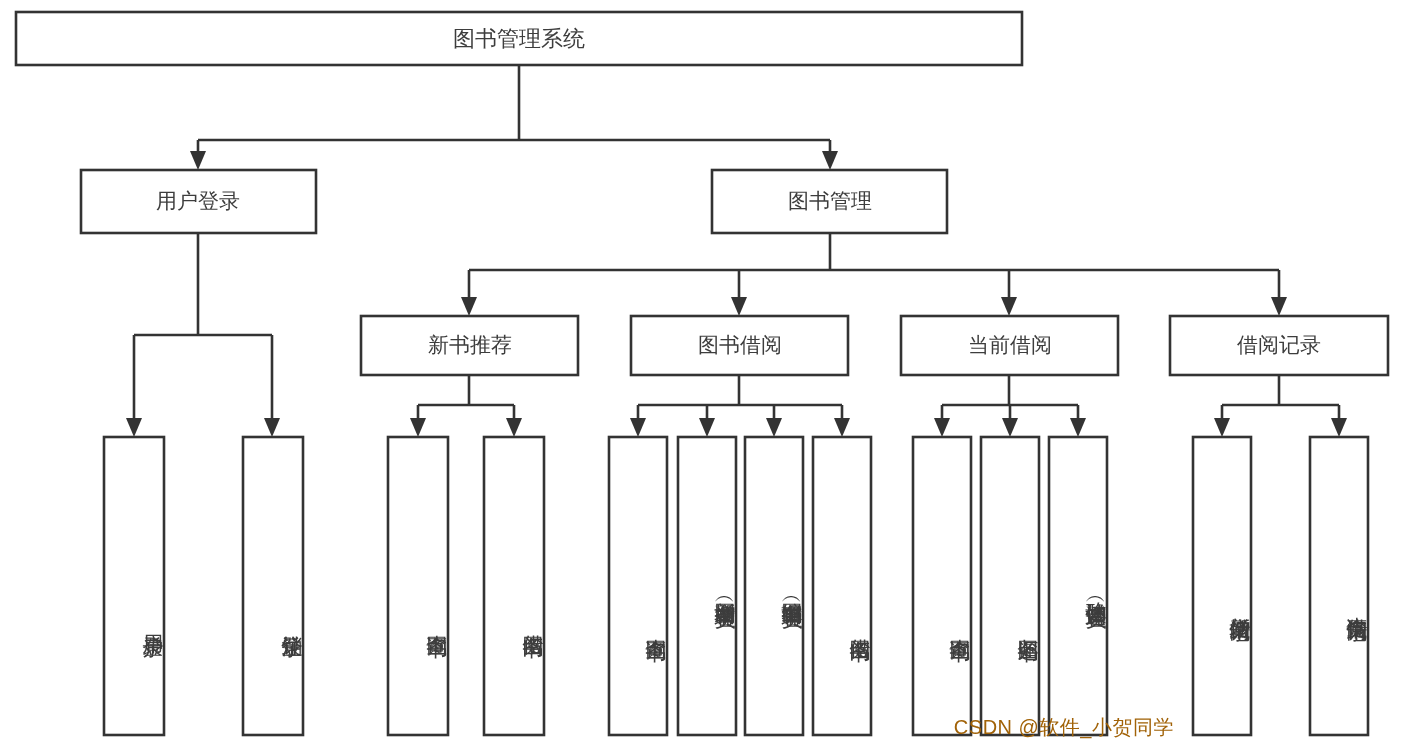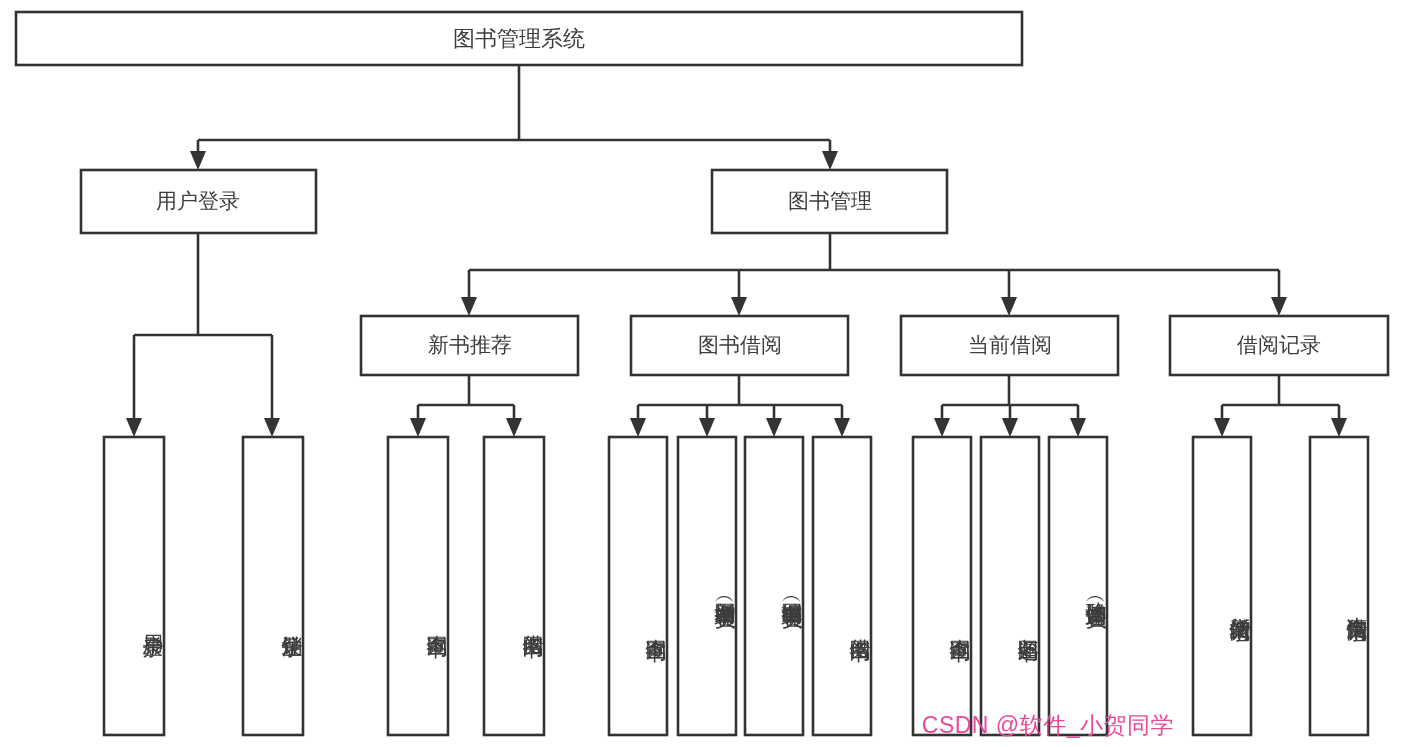--- a/index.html
+++ b/index.html
@@ -66,22 +66,22 @@
     display: flex;
     align-items: flex-start;
     justify-content: center;
     pointer-events: none;
   }
   .watermark {
     position: absolute;
     right: 8px;
     bottom: 6px;
     font-family: "Liberation Sans", "DejaVu Sans", sans-serif;
-    font-size: 23px;
-    color: #ec4899;
+    font-size: 20px;
+    color: #a16207;
     white-space: nowrap;
     letter-spacing: 0.5px;
   }
 </style>
 </head>
 <body>
 
 <div id="diagram-root">
 
   <svg class="flow" viewBox="0 0 1405 747">

